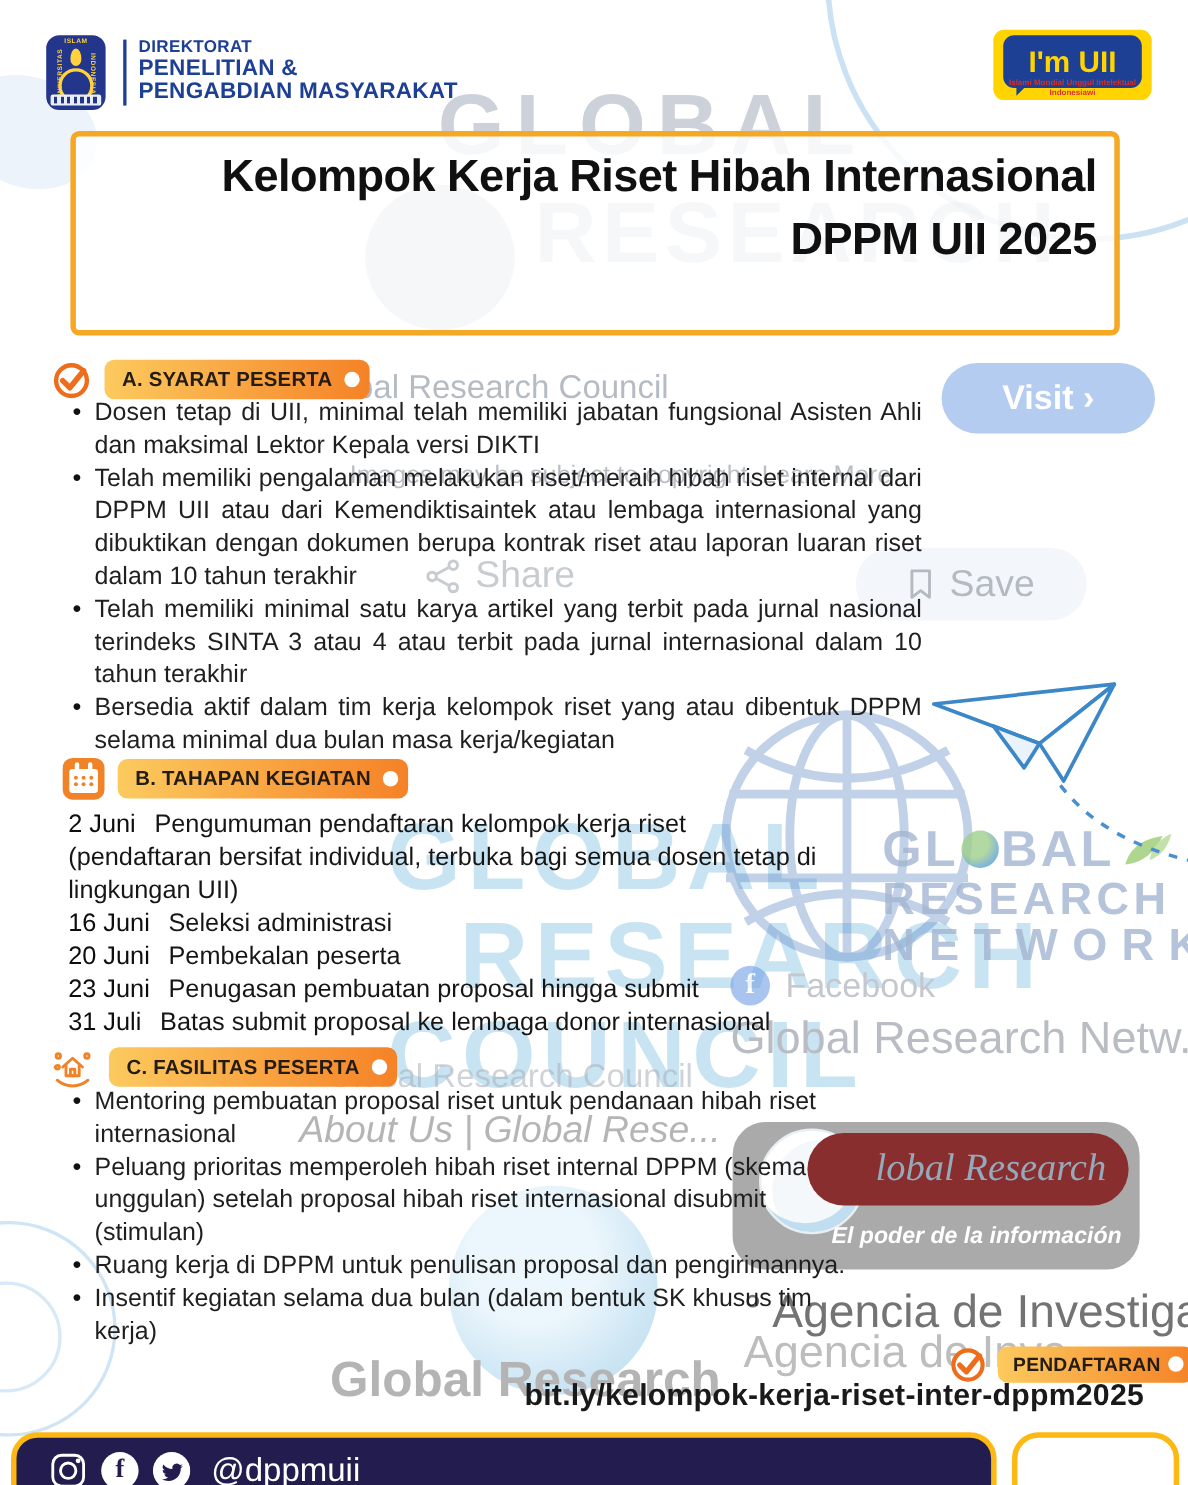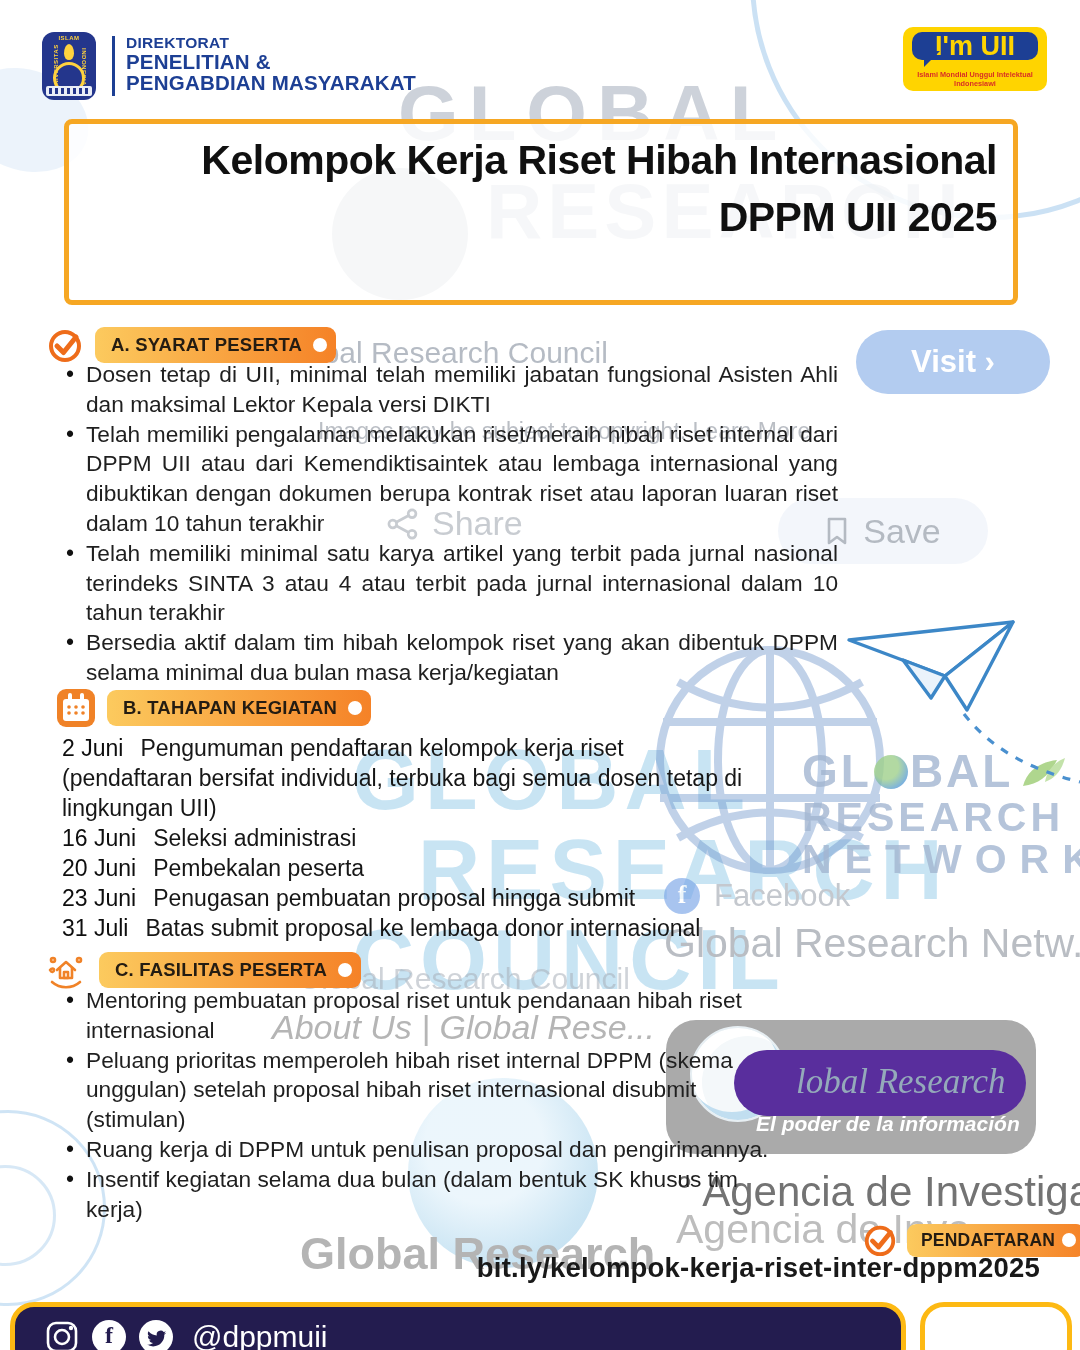--- a/index.html
+++ b/index.html
@@ -31,21 +31,21 @@
              background:radial-gradient(circle at 35% 35%,#9fd08b 0 40%,#5c9fd6 75%);}
   .fb-row{position:absolute;left:664px;top:878px;display:flex;align-items:center;gap:14px;
           color:#c4c8ce;font-size:31px;}
   .fb-circ{width:36px;height:36px;border-radius:50%;background:#7ba6e8;opacity:.65;position:relative;}
   .fb-circ::before{content:"f";position:absolute;left:50%;top:50%;transform:translate(-50%,-54%);
                    color:#fff;font-weight:700;font-size:26px;font-family:"Liberation Serif",serif;}
   .wm-result{font-size:41px;color:#b9bdc3;}
   .wm-about{font-size:34px;color:#b5b5b5;}
   .gr-box{position:absolute;left:666px;top:1020px;width:370px;height:134px;border-radius:30px;
           background:#a3a3a3;opacity:.92;}
-  .gr-pill{position:absolute;left:68px;top:30px;width:292px;height:66px;border-radius:34px;background:#4c1d95;}
+  .gr-pill{position:absolute;left:68px;top:10px;width:292px;height:66px;border-radius:34px;background:#7f1d1d;}
   .gr-pill span{position:absolute;left:62px;top:12px;font-size:35px;font-style:italic;color:#8ca3b5;
                 font-family:"Liberation Serif",serif;}
   .gr-emblem{position:absolute;left:24px;top:6px;width:92px;height:92px;border-radius:50%;background:#f4f8fa;
              box-shadow:inset -6px -8px 0 #bcdcef, inset 10px 8px 0 #ffffff;border:2px solid #e6eef3;}
   .gr-tag{position:absolute;left:90px;top:92px;font-size:21px;font-style:italic;font-weight:700;color:#ffffff;}
   .wm-agencia1{font-size:42px;color:#737373;text-align:center;}
   .wm-agencia2{font-size:41px;color:#bdbdbd;}
   .wm-grbottom{font-size:45px;font-weight:700;color:#b4b4b4;}
   .soft-globe{position:absolute;left:408px;top:1078px;width:190px;height:190px;border-radius:50%;
               background:radial-gradient(circle at 40% 35%,#dff0fa 0 35%,#a9d4ec 70%,#8fc3e4 100%);opacity:.6;}
@@ -72,21 +72,21 @@
         repeating-linear-gradient(90deg,#24368c 0 3px,transparent 3px 6px);}
   .seal .t{position:absolute;font-size:6px;font-weight:700;color:#ffd23e;letter-spacing:.5px;}
   .seal .t.left{left:-9px;top:32px;transform:rotate(-90deg);}
   .seal .t.top{left:50%;top:3px;transform:translateX(-50%);}
   .seal .t.right{right:-7px;top:32px;transform:rotate(90deg);}
   .hdr-div{position:absolute;left:112px;top:36px;width:3px;height:60px;background:#1d3f94;}
   .org{position:absolute;left:126px;top:35px;color:#1d3f94;line-height:1.04;}
   .org .o1{font-size:15.5px;font-weight:700;letter-spacing:.3px;}
   .org .o2,.org .o3{font-size:20.5px;font-weight:700;letter-spacing:.2px;}
   .imuii{position:absolute;left:903px;top:27px;width:144px;height:64px;background:#ffd400;border-radius:10px;}
-  .imuii .bubble{position:absolute;left:9px;top:5px;width:126px;height:28px;background:#1d3f94;border-radius:10px;
+  .imuii .bubble{position:absolute;left:9px;top:5px;width:126px;height:48px;background:#1d3f94;border-radius:10px;
                  display:flex;align-items:center;justify-content:center;color:#ffd400;font-weight:800;font-size:27px;}
   .imuii .bubble::after{content:"";position:absolute;left:12px;bottom:-7px;border:8px solid transparent;
                  border-top-color:#1d3f94;border-left-color:#1d3f94;}
   .imuii .tag{position:absolute;left:0;right:0;bottom:3px;text-align:center;font-size:7.3px;font-weight:700;color:#d93025;}
 
   
   .title-box{position:absolute;left:64px;top:119px;width:944px;height:176px;border:5px solid #f6a723;
              border-radius:8px;background:rgba(255,255,255,.82);z-index:1;}
   .title-box .tl{position:absolute;right:16px;top:8px;text-align:right;color:#101010;font-weight:800;
                  font-size:41px;line-height:57px;letter-spacing:-.5px;white-space:nowrap;}
@@ -259,21 +259,21 @@
     <svg width="38" height="38" viewBox="0 0 38 38">
       <circle cx="19" cy="20" r="14" fill="#ffffff" stroke="#ee6c1a" stroke-width="4"></circle>
       <path d="M11 20l6.5 6.5L30 11" fill="none" stroke="#ee6c1a" stroke-width="5" stroke-linecap="round" stroke-linejoin="round"></path>
     </svg>
     <span class="pill">A. SYARAT PESERTA</span>
   </div>
   <ul class="blist justify" style="left:62px;top:360px;width:776px;">
     <li>Dosen tetap di UII, minimal telah memiliki jabatan fungsional Asisten Ahli dan maksimal Lektor Kepala versi DIKTI</li>
     <li>Telah memiliki pengalaman melakukan riset/meraih hibah riset internal dari DPPM UII atau dari Kemendiktisaintek atau lembaga internasional yang dibuktikan dengan dokumen berupa kontrak riset atau laporan luaran riset dalam 10 tahun terakhir</li>
     <li>Telah memiliki minimal satu karya artikel yang terbit pada jurnal nasional terindeks SINTA 3 atau 4 atau terbit pada jurnal internasional dalam 10 tahun terakhir</li>
-    <li>Bersedia aktif dalam tim hibah kelompok riset yang akan dibentuk DPPM selama minimal dua bulan masa kerja/kegiatan</li>
+    <li>Bersedia aktif dalam tim kerja kelompok riset yang atau dibentuk DPPM selama minimal dua bulan masa kerja/kegiatan</li>
   </ul>
 
   <div class="sec-hdr" style="left:56px;top:688px;">
     <svg width="40" height="40" viewBox="0 0 40 40">
       <rect x="1" y="1" width="38" height="38" rx="9" fill="#f08227"></rect>
       <rect x="7" y="11" width="26" height="22" rx="3" fill="#ffffff"></rect>
       <rect x="12" y="5" width="4" height="8" rx="2" fill="#ffffff"></rect>
       <rect x="24" y="5" width="4" height="8" rx="2" fill="#ffffff"></rect>
       <g fill="#f08227">
         <circle cx="13" cy="19" r="1.8"></circle>

